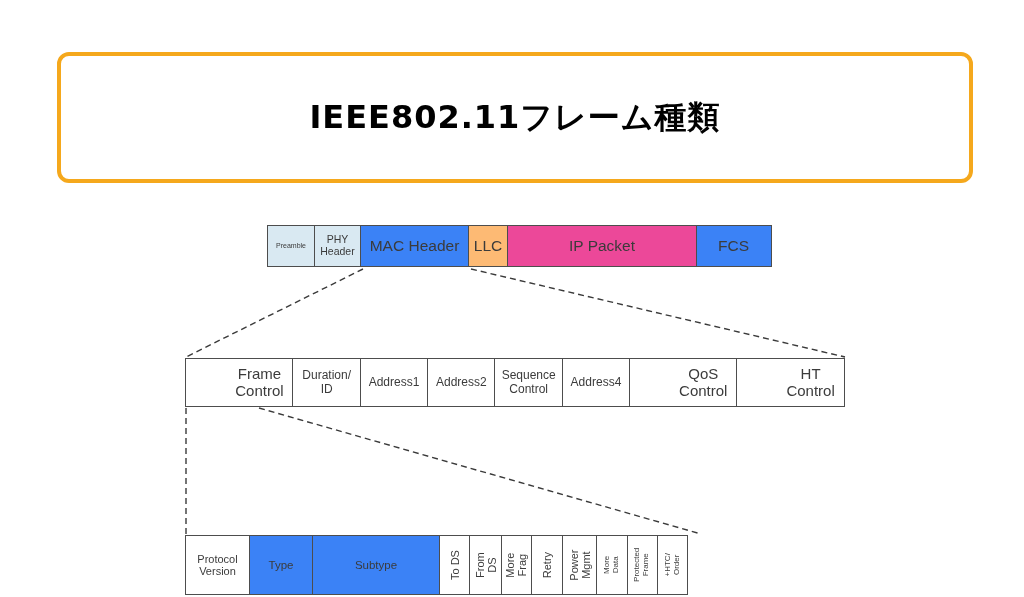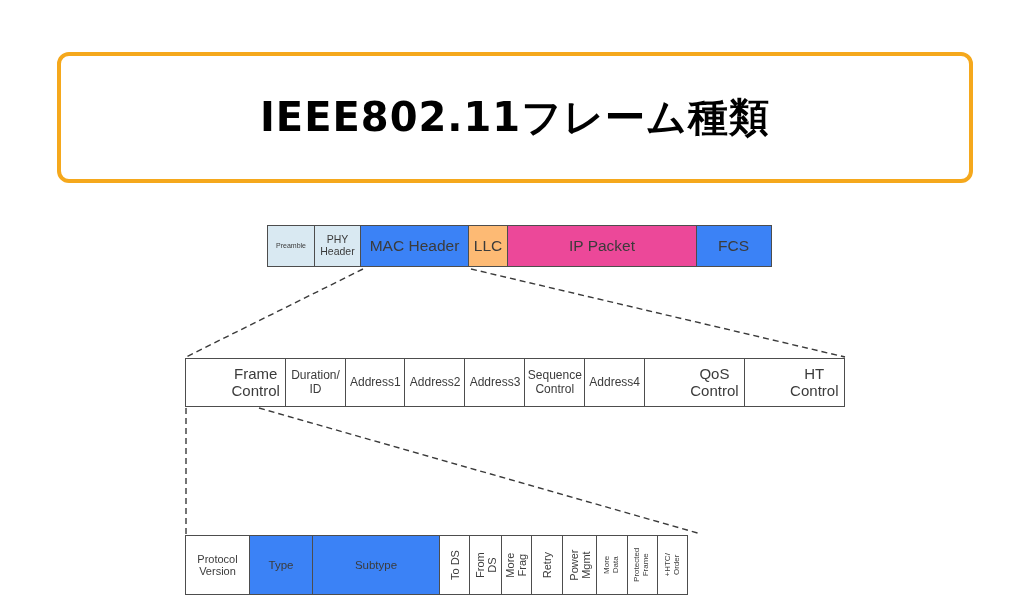--- a/index.html
+++ b/index.html
@@ -4,21 +4,21 @@
 <style>
   html,body{margin:0;padding:0;background:#ffffff;}
   .page{position:relative;width:1024px;height:597px;background:#fff;overflow:hidden;
         font-family:"Liberation Sans","DejaVu Sans",sans-serif;color:#3b3b3b;}
 
   
   .title-box{position:absolute;left:57px;top:52px;width:916px;height:131px;
              box-sizing:border-box;border:4px solid #F5A81C;border-radius:12px;
              display:flex;align-items:center;justify-content:center;background:#fff;}
   .title-text{font-family:"DejaVu Sans","Liberation Sans",sans-serif;
-              font-weight:bold;font-size:40px;color:#000;letter-spacing:1px;}
+              font-weight:bold;font-size:32px;color:#000;letter-spacing:1px;}
 
   
   .row{position:absolute;display:flex;}
   .cell{box-sizing:border-box;border:1.5px solid #4d4d4d;background:#fff;
         display:flex;align-items:center;justify-content:center;text-align:center;
         white-space:pre-line;line-height:1.12;}
   .cell + .cell{margin-left:-1.5px;}
 
   .c-blue  {background:#D9E9F2;}
   .c-yellow{background:#3b82f6;}
@@ -85,21 +85,20 @@
     <div class="cell c-yellow w-fcs">FCS</div>
   </div>
 
   <div class="row row-mac">
     <div class="cell fs15">Frame
 Control</div>
     <div class="cell">Duration/
 ID</div>
     <div class="cell">Address1</div>
     <div class="cell">Address2</div>
-    <div class="cell">Address3</div>
     <div class="cell fs12">Sequence
 Control</div>
     <div class="cell">Address4</div>
     <div class="cell fs15">QoS
 Control</div>
     <div class="cell fs15">HT
 Control</div>
   </div>
 
   <div class="row row-fc">

